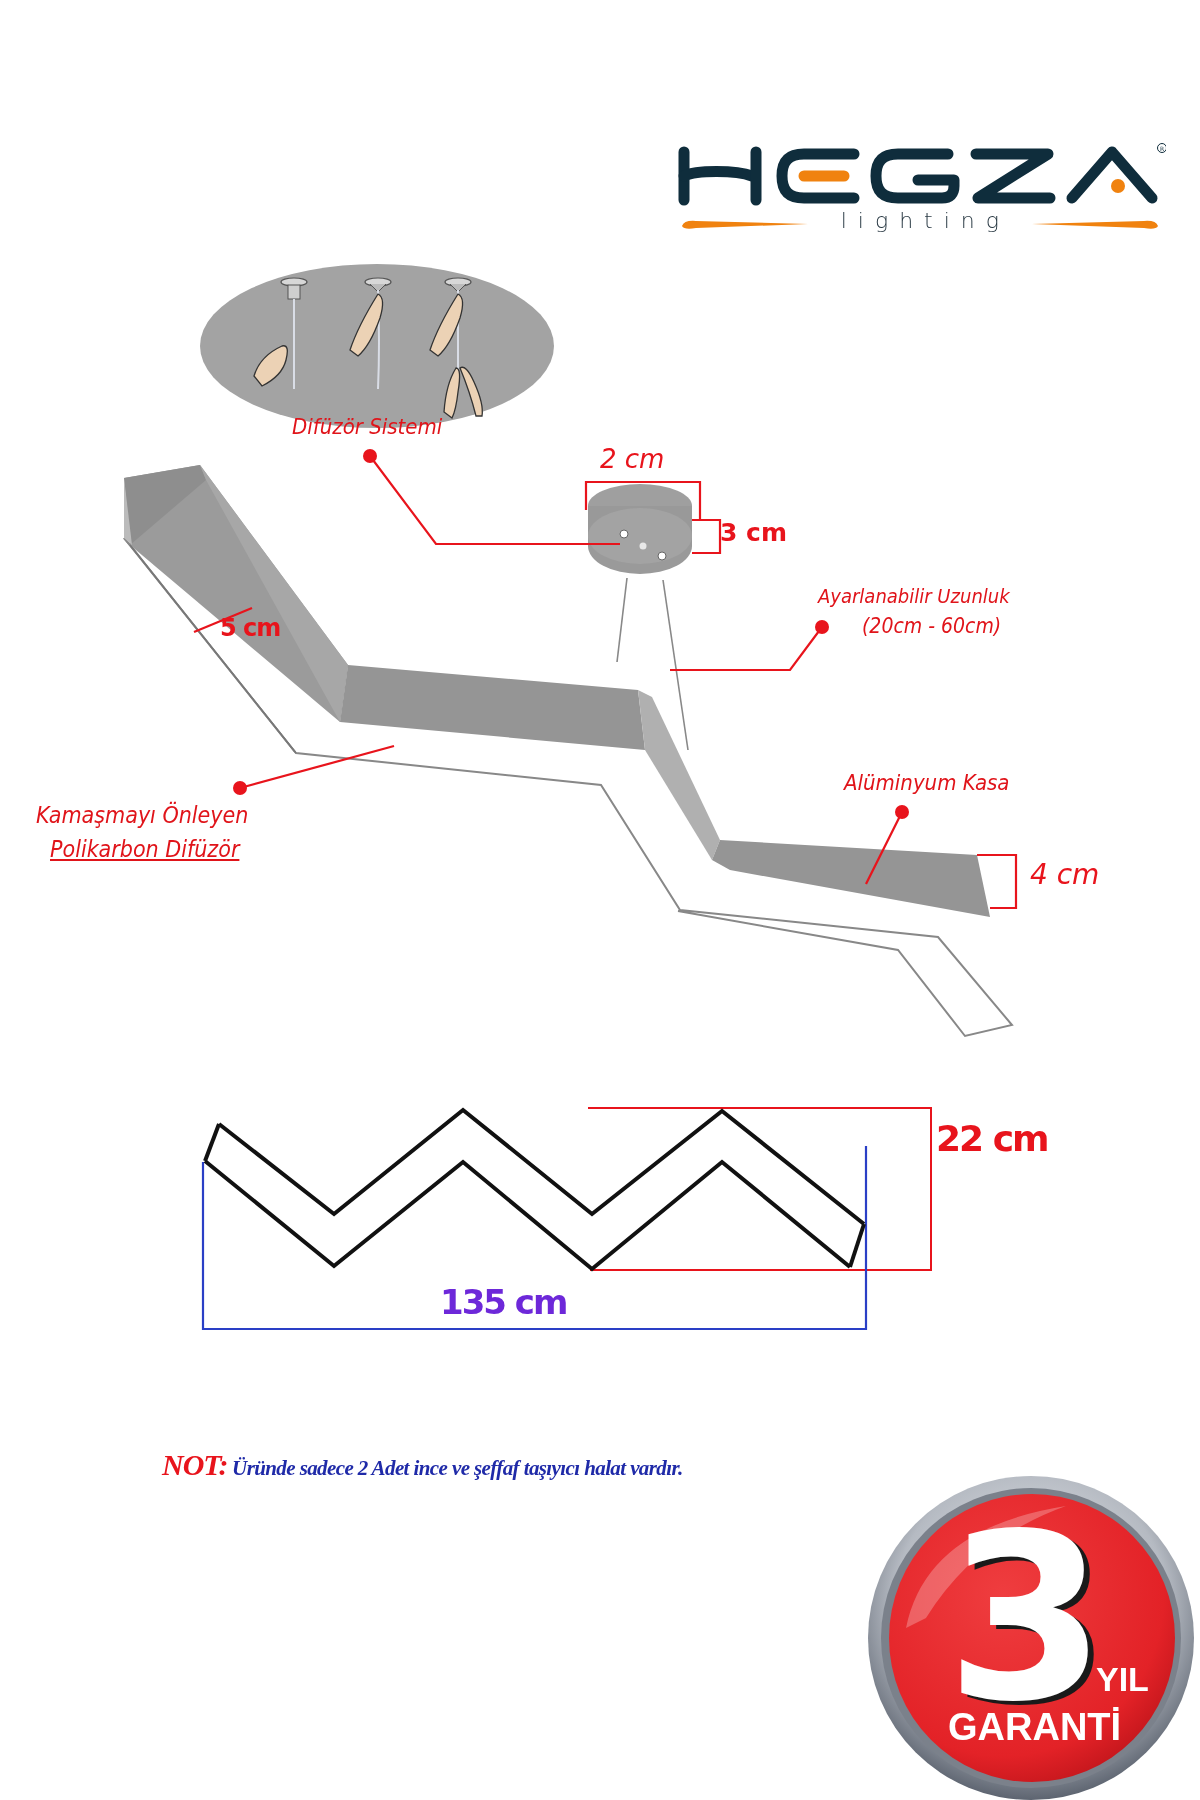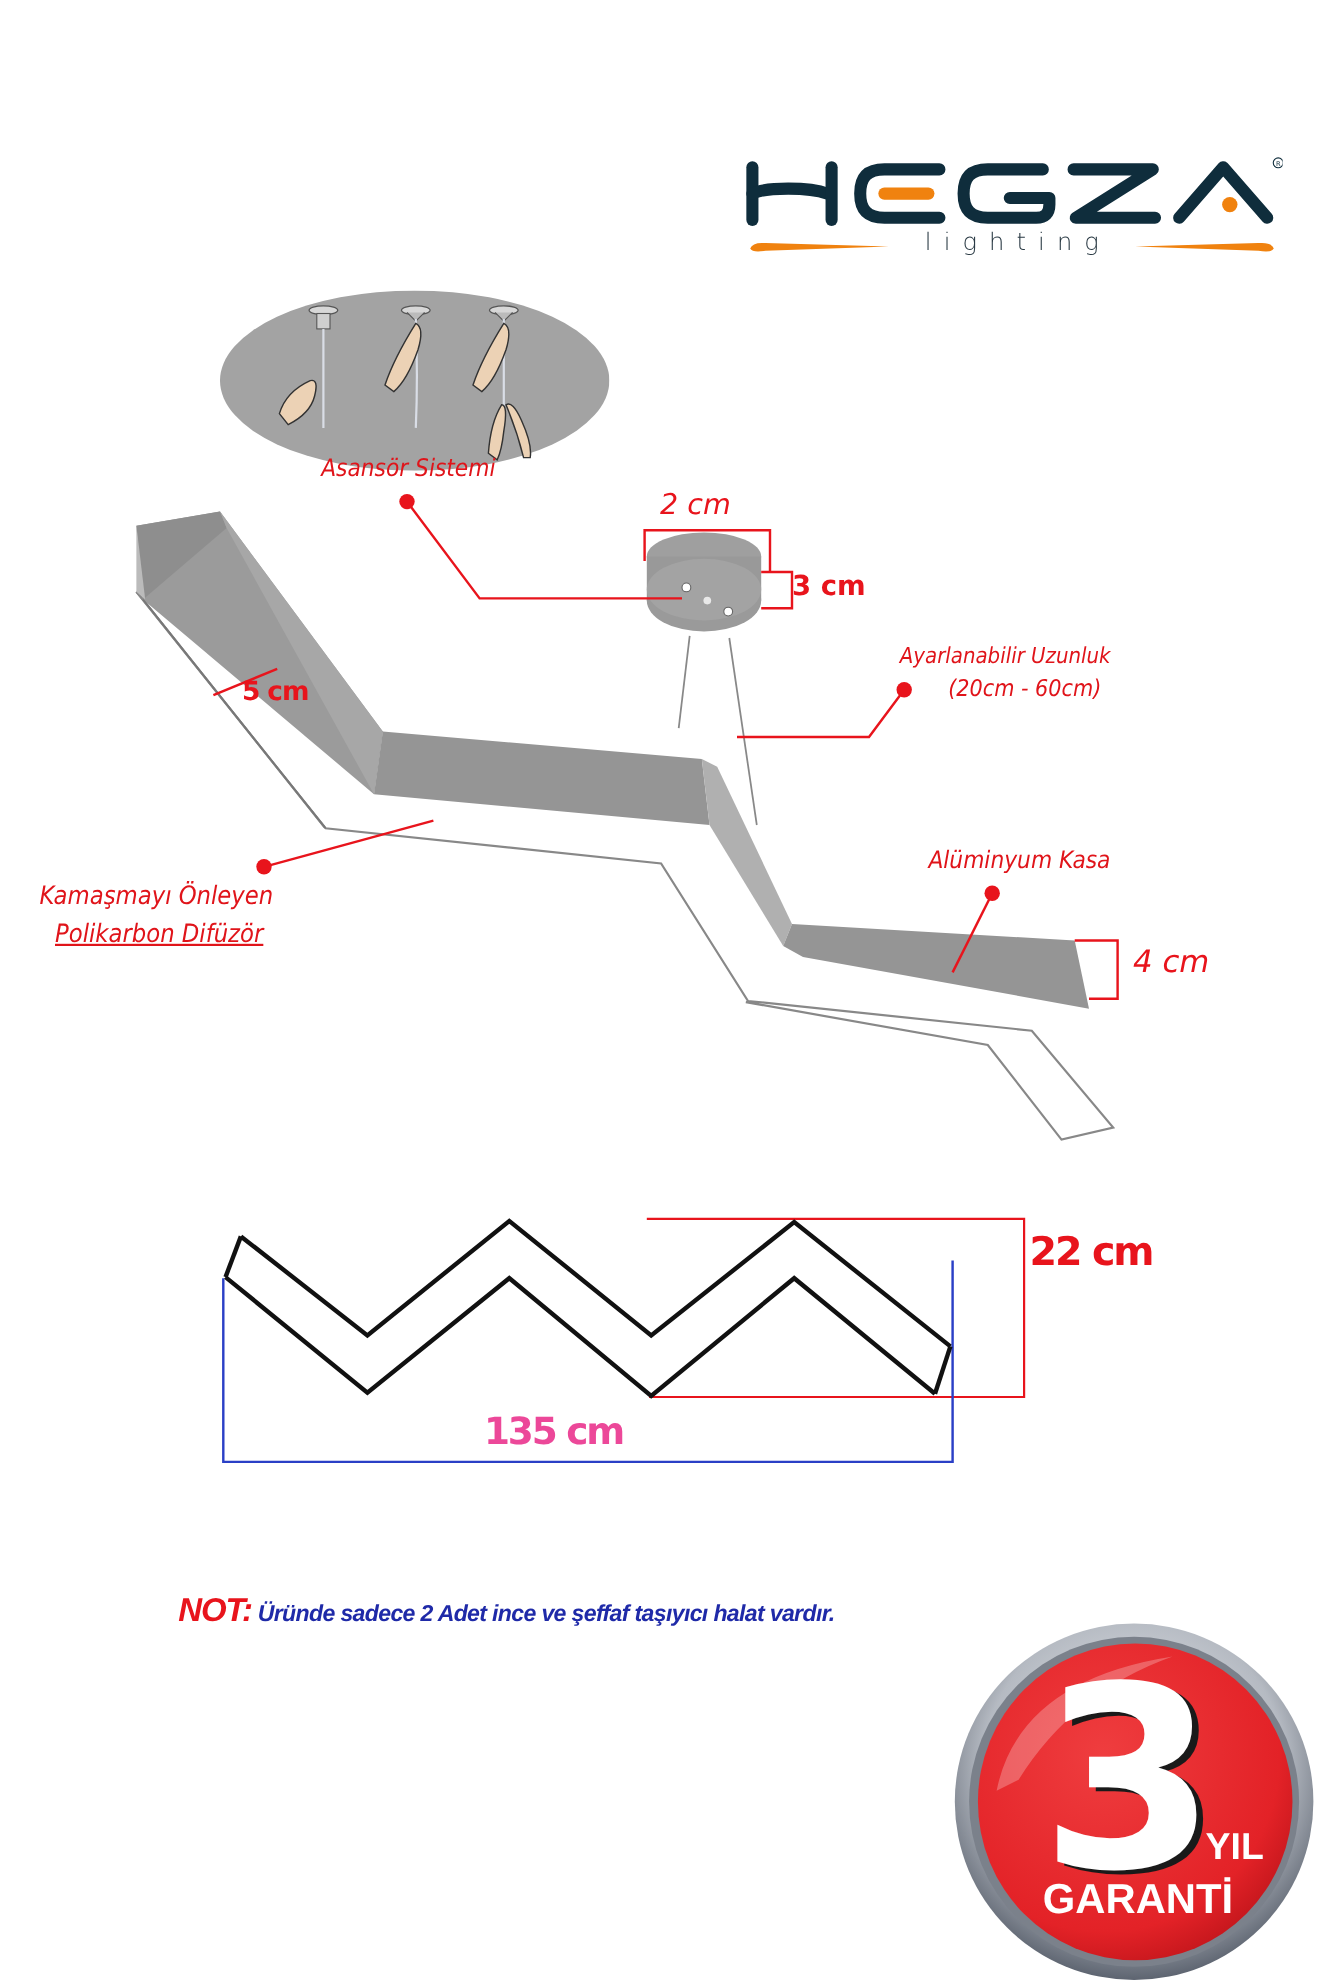--- a/index.html
+++ b/index.html
@@ -1,21 +1,21 @@
 <!DOCTYPE html>
 <html><head>
 <meta charset="utf-8">
 <style>
   html,body{margin:0;padding:0;background:#ffffff;}
   body{width:1200px;height:1800px;position:relative;overflow:hidden;font-family:"DejaVu Sans",sans-serif;}
   .abs{position:absolute;}
   svg.layer{position:absolute;left:0;top:0;}
   .lbl-red{color:#e0141a;font-family:"DejaVu Sans Condensed","DejaVu Sans",sans-serif;font-style:italic;white-space:nowrap;}
   .dim-red{color:#e8141c;font-weight:bold;font-style:italic;white-space:nowrap;font-family:"DejaVu Sans",sans-serif;}
-  .note{font-family:Liberation Sans, sans-serif;font-style:italic;font-weight:bold;color:#1f2aa8;white-space:nowrap;letter-spacing:-0.6px;}
+  .note{font-family:Liberation Serif, serif;font-style:italic;font-weight:bold;color:#1f2aa8;white-space:nowrap;letter-spacing:-0.6px;}
   .note .not{color:#e8141c;font-size:30px;letter-spacing:-1px;}
 </style>
 </head>
 <body>
 
 <div class="abs" style="left:676px;top:140px;width:490px;height:100px;">
   <svg width="490" height="100" viewBox="0 0 490 100">
     <g fill="none" stroke="#0f2d3c" stroke-width="11" stroke-linecap="round" stroke-linejoin="round">
 
       <path d="M8 12 V60"></path>
@@ -65,21 +65,21 @@
     <g>
       <ellipse cx="258" cy="18" rx="13" ry="4" fill="#d7d7d7" stroke="#555" stroke-width="1.2"></ellipse>
       <path d="M250 20 L258 28 L266 20" fill="#bbb" stroke="#555" stroke-width="1"></path>
       <line x1="258" y1="26" x2="258" y2="120" stroke="#d9dde6" stroke-width="2"></line>
       <path d="M230 86 Q238 62 258 30 Q266 34 260 54 Q250 82 238 92 Z" fill="#ecd2b5" stroke="#333" stroke-width="1.3"></path>
       <path d="M244 148 Q246 120 256 104 Q262 104 258 128 Q256 146 252 154 Z" fill="#ecd2b5" stroke="#333" stroke-width="1.3"></path>
       <path d="M276 152 Q270 128 260 104 Q266 100 274 118 Q284 140 282 152 Z" fill="#ecd2b5" stroke="#333" stroke-width="1.3"></path>
     </g>
   </svg>
 </div>
-<div class="abs lbl-red" style="left:292px;top:414px;font-size:22px;">Asansör Sistemi</div>
+<div class="abs lbl-red" style="left:292px;top:414px;font-size:22px;">Difüzör Sistemi</div>
 
 <svg class="layer" width="1200" height="1060" viewBox="0 0 1200 1060">
 
   <path d="M124 538 L296 753 L601 785 L680 910 L938 937 L1012 1025 L965 1036 L898 950 L678 911" fill="none" stroke="#888" stroke-width="2"></path>
   <path d="M124 538 L130 545 L295 752" fill="none" stroke="#888" stroke-width="2"></path>
 
   <polygon points="124,478 200,465 348,665 340,722 130,545" fill="#9b9b9b"></polygon>
   <polygon points="124,478 200,465 206,480 130,545" fill="#8e8e8e"></polygon>
   <polygon points="200,465 348,665 340,722 206,480" fill="#a7a7a7"></polygon>
 
@@ -147,21 +147,21 @@
   <path d="M203 82 V249 H866 V66" stroke="#2a3fc6" stroke-width="2.2" fill="none"></path>
 
   <g stroke="#111" stroke-width="4" fill="none" stroke-linejoin="miter">
     <path d="M219 44 L334 134 L463 30 L592 134 L722 31 L864 144"></path>
     <path d="M205 81 L334 186 L463 82 L592 189 L722 82 L850 187"></path>
     <path d="M219 44 L205 81"></path>
     <path d="M864 144 L850 187"></path>
   </g>
 </svg>
 <div class="abs dim-red" style="left:936px;top:1118px;font-size:36px;font-style:normal;letter-spacing:-2px;">22 cm</div>
-<div class="abs" style="left:440px;top:1282px;font-size:34px;font-weight:bold;color:#ec4899;letter-spacing:-2px;font-family:'DejaVu Sans',sans-serif;">135 cm</div>
+<div class="abs" style="left:440px;top:1282px;font-size:34px;font-weight:bold;color:#6d28d9;letter-spacing:-2px;font-family:'DejaVu Sans',sans-serif;">135 cm</div>
 
 <div class="abs note" style="left:162px;top:1448px;font-size:21px;line-height:33px;">
   <div><span class="not">NOT:</span><span> Üründe sadece 2 Adet ince ve şeffaf taşıyıcı halat vardır.</span></div>
 </div>
 
 <div class="abs" style="left:866px;top:1468px;width:330px;height:332px;">
   <svg width="330" height="332" viewBox="0 0 330 332">
     <defs>
       <radialGradient id="ring" cx="50%" cy="40%" r="60%">
         <stop offset="0%" stop-color="#f4f5f7"></stop>

